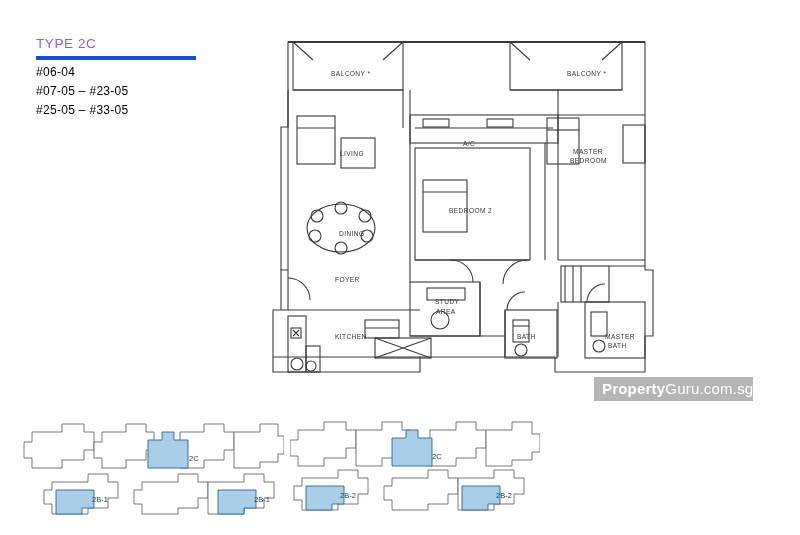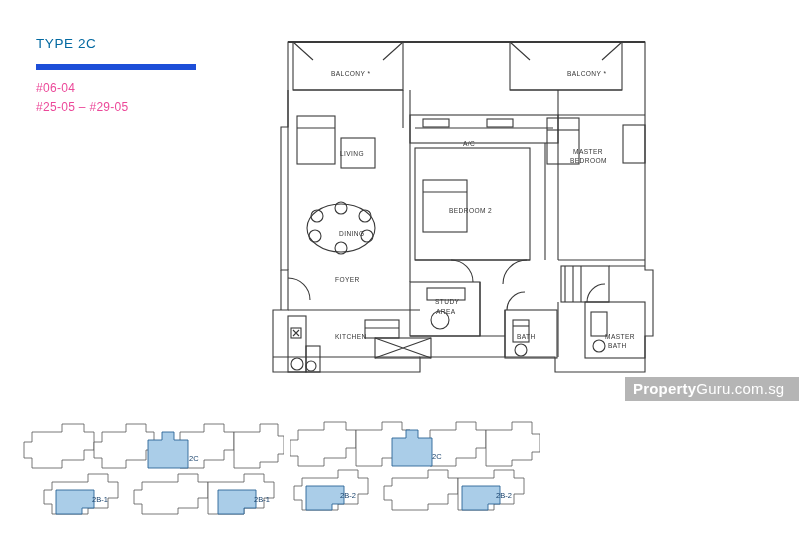--- a/index.html
+++ b/index.html
@@ -18,56 +18,56 @@
   
   .info-panel {
     position: absolute;
     left: 36px;
     top: 32px;
     width: 160px;
   }
   .info-line {
     font-size: 13px;
     letter-spacing: 0.6px;
-    color: #0369a1;
-    padding: 4px 0 13px 0;
-    border-bottom: 6px solid #1d4ed8;
+    color: #8b5cf6;
+    padding: 4px 0 5px 0;
+    border-bottom: 4px solid #1d4ed8;
   }
   .info-line.type { font-size: 13.5px; }
   .info-units {
-    margin-top: 9px;
+    margin-top: 3px;
     font-size: 12px;
     line-height: 19px;
-    color: #ec4899;
+    color: #000000;
     letter-spacing: 0.3px;
   }
   
   .floorplan {
     position: absolute;
     left: 255px;
     top: 20px;
   }
   .fp-label {
     position: absolute;
     font-size: 6.6px;
     letter-spacing: 0.4px;
     color: #333;
     white-space: nowrap;
     font-family: "Liberation Sans", sans-serif;
   }
   
   .watermark {
     position: absolute;
-    left: 625px;
+    left: 594px;
     top: 377px;
     background: rgba(120,120,120,0.55);
     color: #ffffff;
     font-size: 15px;
     letter-spacing: 0.2px;
-    padding: 4px 15px 5px 8px;
+    padding: 4px 0 5px 8px;
     line-height: 1;
   }
   .watermark .bold { font-weight: bold; }
   
   .keyplan {
     position: absolute;
     top: 410px;
   }
   .kp-left { left: 22px; }
   .kp-right { left: 290px; }
@@ -80,21 +80,22 @@
     padding-left: 28px;
   }
 </style>
 </head>
 <body>
 
 <div class="info-panel">
   <div class="info-line type">TYPE 2C</div>
   <div class="info-units">
     <div>#06-04</div>
-    <div>#25-05 – #29-05</div>
+    <div>#07-05 – #23-05</div>
+    <div>#25-05 – #33-05</div>
   </div>
 </div>
 
 <div class="floorplan">
   <svg width="420" height="360" viewBox="0 0 420 360">
     <g fill="none" stroke="#3a3a3a" stroke-width="1.1">
 
       <path d="M33,22 L33,107 L26,107 L26,250 L33,250 L33,290 L18,290 L18,352 L165,352 L165,337 L300,337 L300,352 L390,352 L390,316 L398,316 L398,250 L390,250 L390,22 Z"></path>
 
       <rect x="38" y="22" width="110" height="48"></rect>

